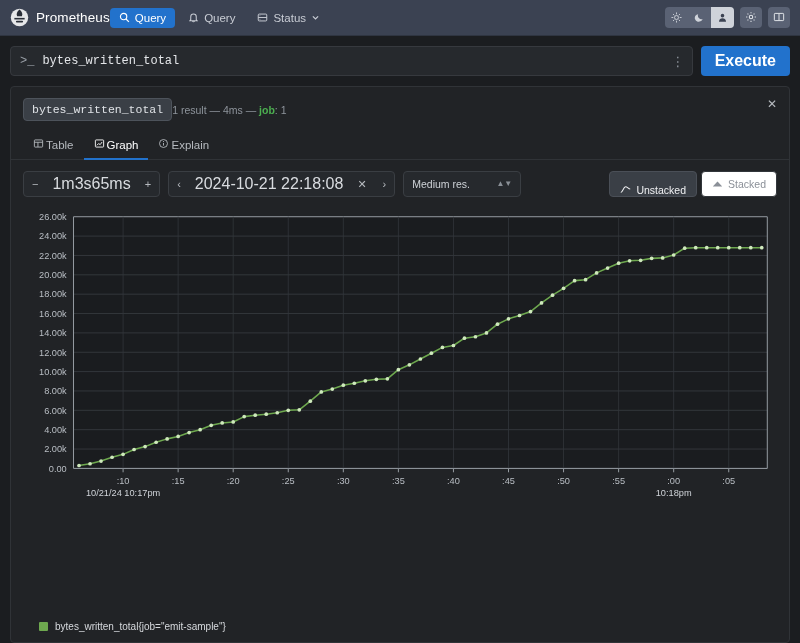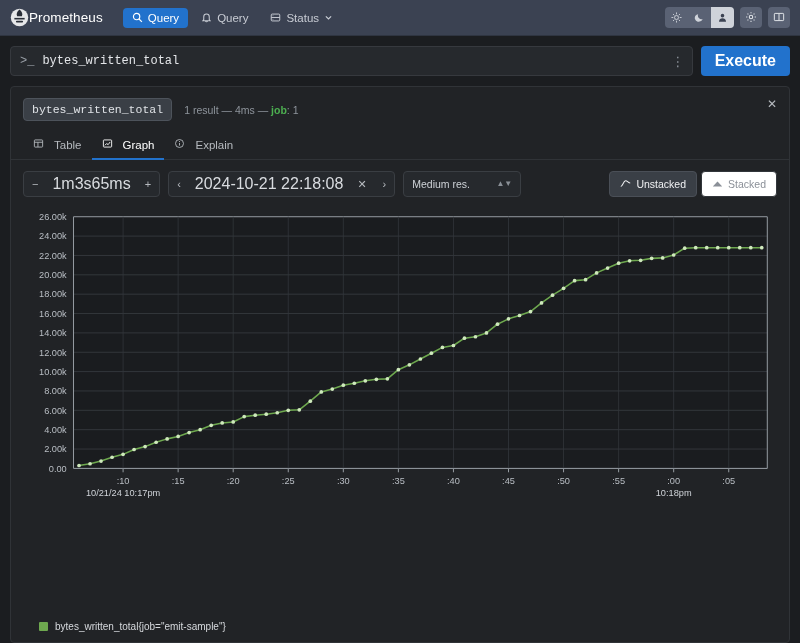--- a/index.html
+++ b/index.html
@@ -18,21 +18,21 @@
 
   
   .navbar {
     height: 36px;
     background: #3b4252;
     display: flex; align-items: center;
     padding: 0 10px;
     flex: 0 0 36px;
     border-bottom: 1px solid #2f3541;
   }
-  .brand { display: flex; align-items: center; margin-right: 20px; }
+  .brand { display: flex; align-items: center; gap: 7px; }
   .brand-logo { width: 19px; height: 19px; display: block; }
   .brand-name { color: #fff; font-size: 13.5px; letter-spacing: .1px; }
   .navlinks { display: flex; align-items: flex-start; gap: 4px; }
   .navlink {
     display: flex; align-items: center; gap: 5px;
     color: #c8ccd4; font-size: 11.5px;
     padding: 4px 9px; border-radius: 4px;
     cursor: pointer; white-space: nowrap;
   }
   .navlink.active { background: #2272cc; color: #fff; }
@@ -92,31 +92,31 @@
   }
   .panel-head {
     display: flex; align-items: center;
     padding: 11px 12px 9px 12px;
   }
   .metric-badge {
     background: #3a3f46; border: 1px solid #4d535b; border-radius: 4px;
     color: #dfe2e6; font-family: "Liberation Mono", monospace; font-size: 11.5px;
     padding: 4px 8px;
   }
-  .meta { color: #8e949c; font-size: 10.5px; margin-left: 12px; }
+  .meta { color: #8e949c; font-size: 10.5px; margin-left: 0; }
   .meta .job { color: #4caf50; font-weight: bold; }
   .close-x {
     position: absolute; top: 11px; right: 12px;
     color: #b6babf; font-size: 12px; cursor: pointer; line-height: 1;
   }
 
   
   .tabs { display: flex; padding: 0 12px; border-bottom: 1px solid #303337; }
   .tab {
-    display: flex; align-items: center; gap: 10px;
+    display: flex; align-items: center; gap: 2px;
     color: #b6babf; font-size: 11.5px;
     padding: 8px 10px 7px 10px;
     cursor: pointer;
     border-bottom: 2px solid transparent;
     margin-bottom: -1px;
   }
   .tab.active { color: #fff; border-bottom-color: #2272cc; }
 
   
   .controls { display: flex; align-items: center; padding: 11px 12px; gap: 8px; }
@@ -136,21 +136,21 @@
     justify-content: space-between; padding: 0 8px; color: #ced2d7;
     font-size: 10.5px; cursor: pointer;
   }
   .ctl-sel .caret { color: #8a9097; font-size: 8px; line-height: 1; }
   .stack-group { margin-left: auto; display: flex; gap: 4px; }
   .stack-btn {
     display: flex; align-items: center; gap: 5px;
     height: 26px; padding: 0 10px; border-radius: 4px;
     font-size: 10.5px; cursor: pointer; border: 1px solid transparent;
   }
-  .stack-btn.active { background: #3a3f46; color: #f0f1f3; border-color: #4a4f57; }
+  .stack-btn.active { background: #3a3f46; color: #f0f1f3; border-color: #4a4f57; align-items: flex-end; }
   .stack-btn.inactive { background: #ffffff; color: #8b9098; border-color: #32363b; }
 
   
   .chart-wrap { padding: 0 12px 0 12px; flex: 1 1 auto; position: relative; }
   .chart-svg { display: block; width: 100%; }
   .legend { padding: 6px 12px 10px 28px; display: flex; align-items: center; gap: 7px; }
   .legend-swatch { width: 9px; height: 9px; background: #6ea84f; display: inline-block; border-radius: 1px; }
   .legend-label { color: #d6d9dd; font-size: 10px; font-family: "Liberation Sans", sans-serif; }
 </style>
 </head>

